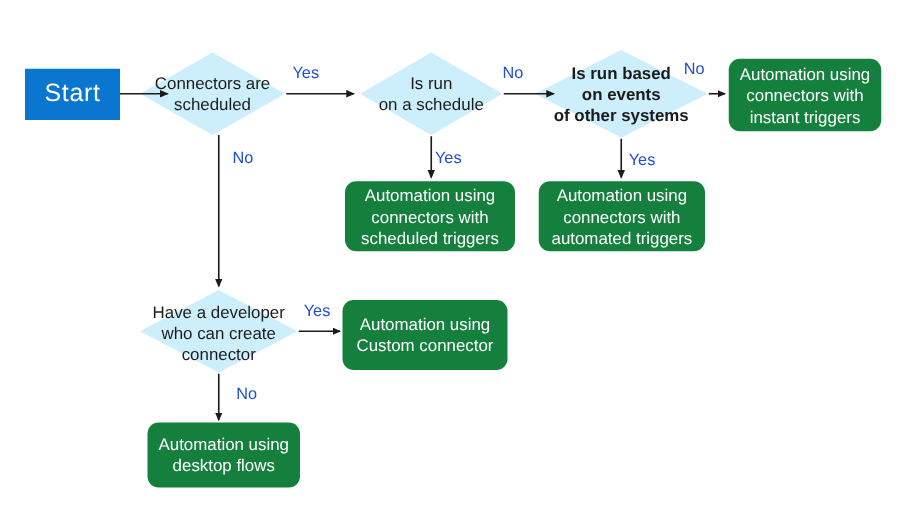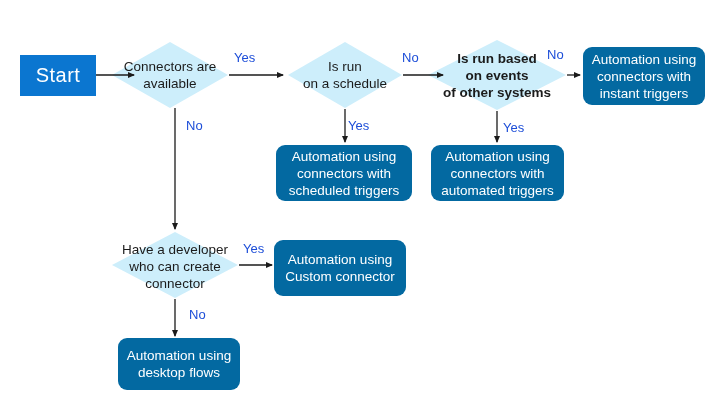--- a/index.html
+++ b/index.html
@@ -32,21 +32,21 @@
     justify-content: center;
     text-align: center;
   }
   .start-box {
     background: #0b76d0;
     color: #ffffff;
     font-size: 20px;
     letter-spacing: 0.5px;
   }
   .proc-box {
-    background: #0369a1;
+    background: #15803d;
     color: #ffffff;
     border-radius: 9px;
     font-size: 13.5px;
     line-height: 17px;
     padding: 2px 6px;
   }
   .diamond-label {
     position: absolute;
     display: flex;
     align-items: center;
@@ -90,21 +90,21 @@
     <line x1="497" y1="111" x2="497" y2="142" stroke="#1b1b1b" stroke-width="1.3" marker-end="url(#arrowhead)"></line>
     <line x1="239" y1="265" x2="272" y2="265" stroke="#1b1b1b" stroke-width="1.3" marker-end="url(#arrowhead)"></line>
     <line x1="175" y1="299" x2="175" y2="336" stroke="#1b1b1b" stroke-width="1.3" marker-end="url(#arrowhead)"></line>
   </svg>
 
   <div class="node start-box" style="left:20px; top:55px; width:76px; height:41px;">
     <span>Start</span>
   </div>
 
   <div class="diamond-label" style="left:108px; top:50px; width:124px; height:50px; white-space:pre-line;">Connectors  are
-available</div>
+scheduled</div>
 
   <div class="diamond-label" style="left:288px; top:50px; width:114px; height:50px; white-space:pre-line;">Is run
 on a schedule</div>
 
   <div class="diamond-label" style="left:432px; top:46px; width:130px; height:58px; white-space:pre-line;font-weight:bold;">Is run based
 on events
 of other systems</div>
 
   <div class="diamond-label" style="left:110px; top:237px; width:130px; height:58px; white-space:pre-line;">Have a developer
 who can create

